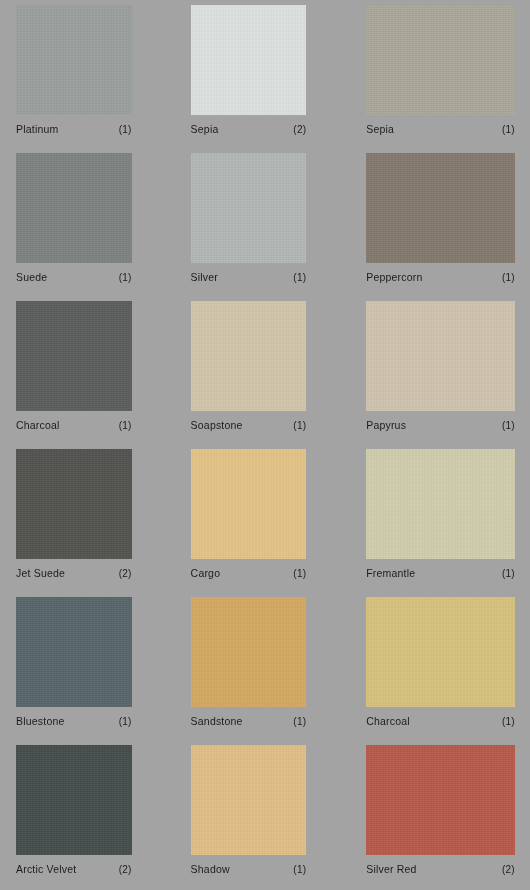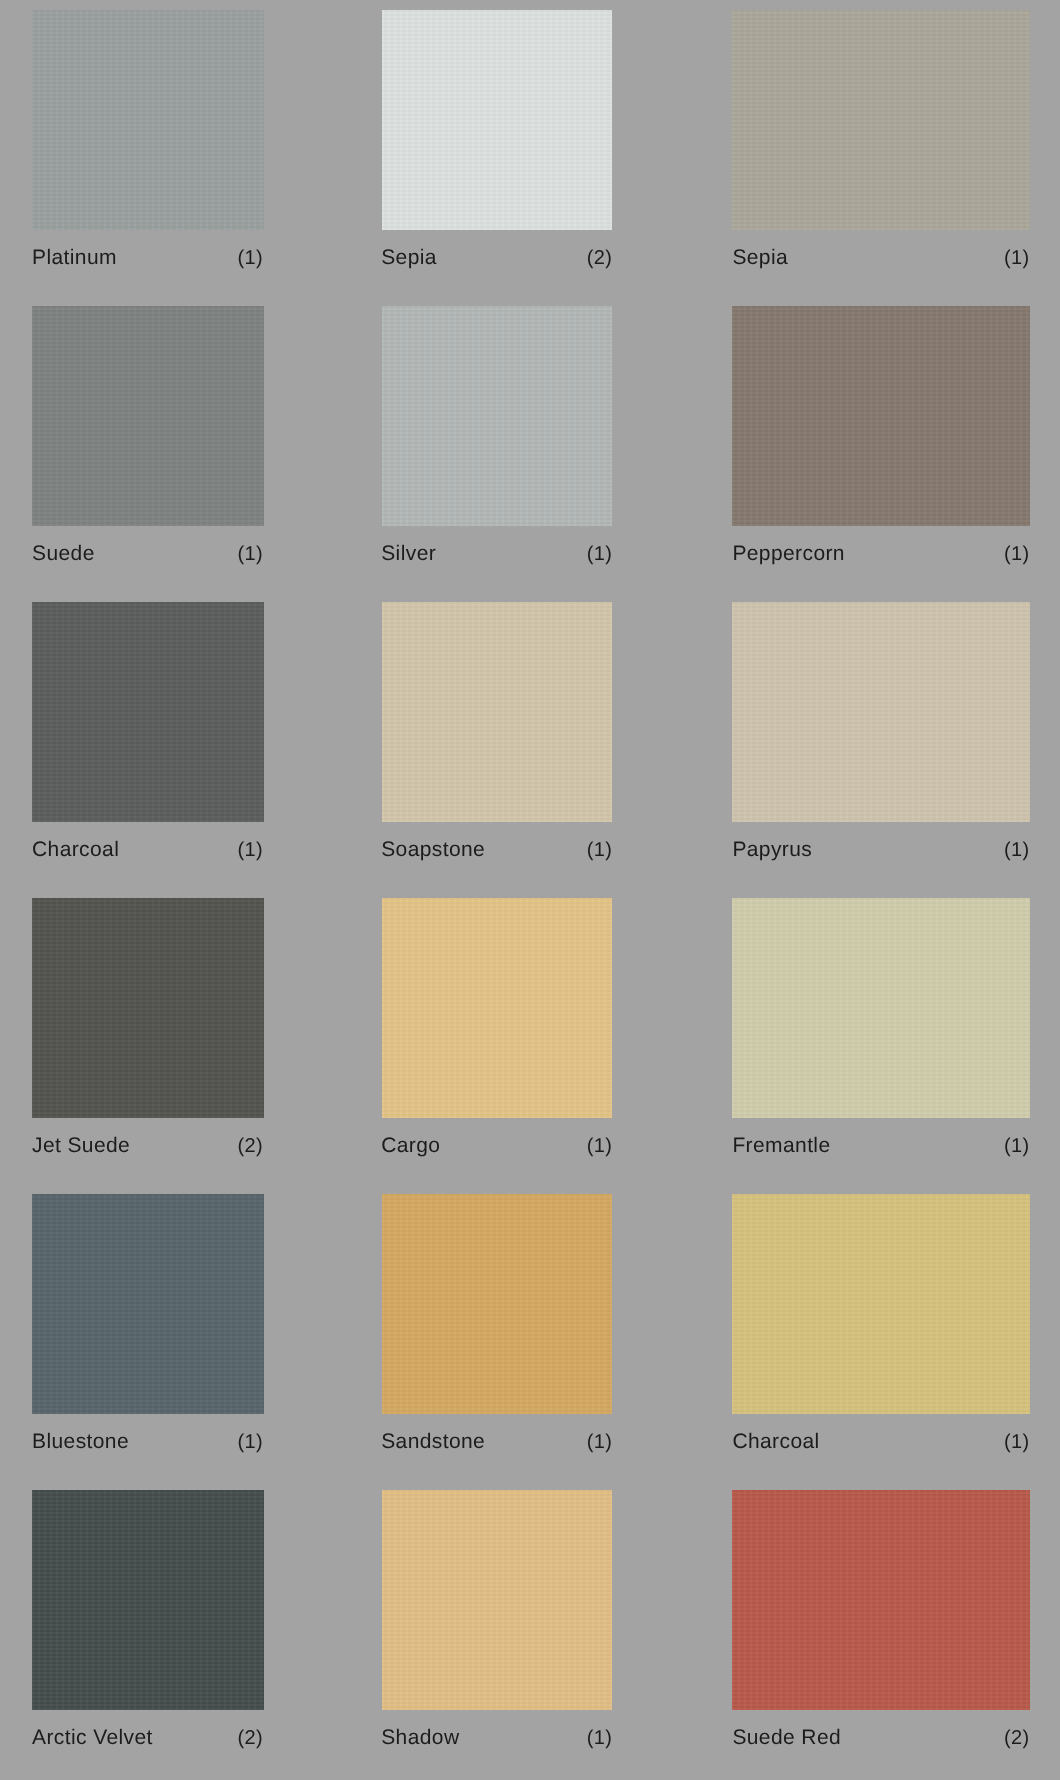--- a/index.html
+++ b/index.html
@@ -227,18 +227,18 @@
       <div class="swatch-cell col-1">
         <div class="swatch-chip" style="background-color: rgb(224, 190, 133);"></div>
         <div class="swatch-caption">
           <span class="swatch-name">Shadow</span>
           <span class="swatch-count">(1)</span>
         </div>
       </div>
       <div class="swatch-cell col-2">
         <div class="swatch-chip" style="background-color: rgb(184, 90, 75);"></div>
         <div class="swatch-caption">
-          <span class="swatch-name">Suede Red</span>
+          <span class="swatch-name">Silver Red</span>
           <span class="swatch-count">(2)</span>
         </div>
       </div>
     </div>
   </div>
 
 </body></html>

